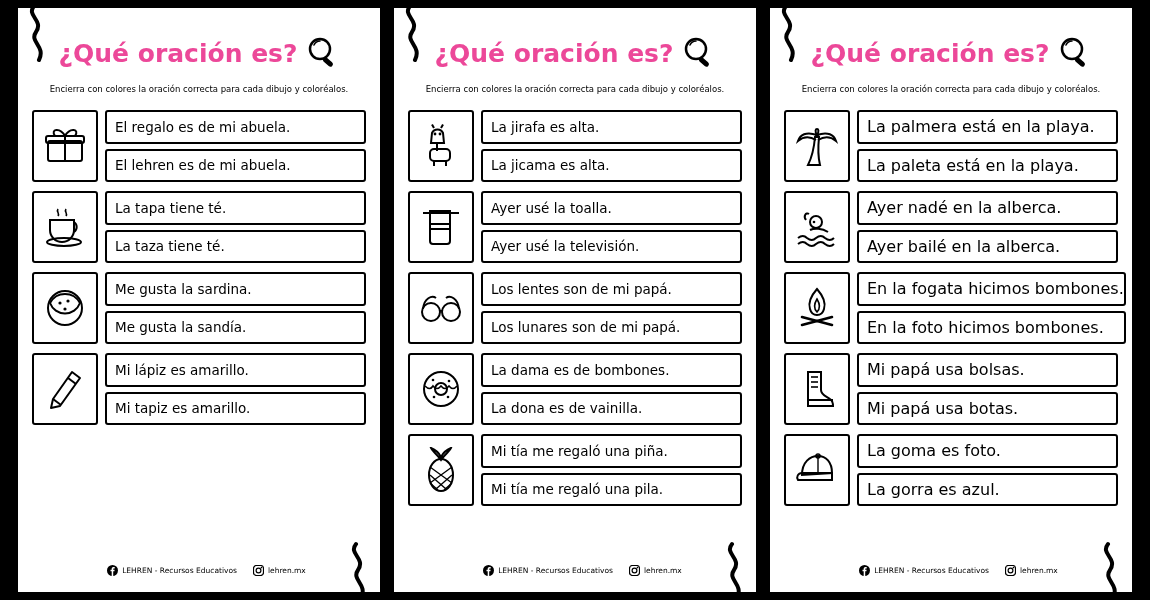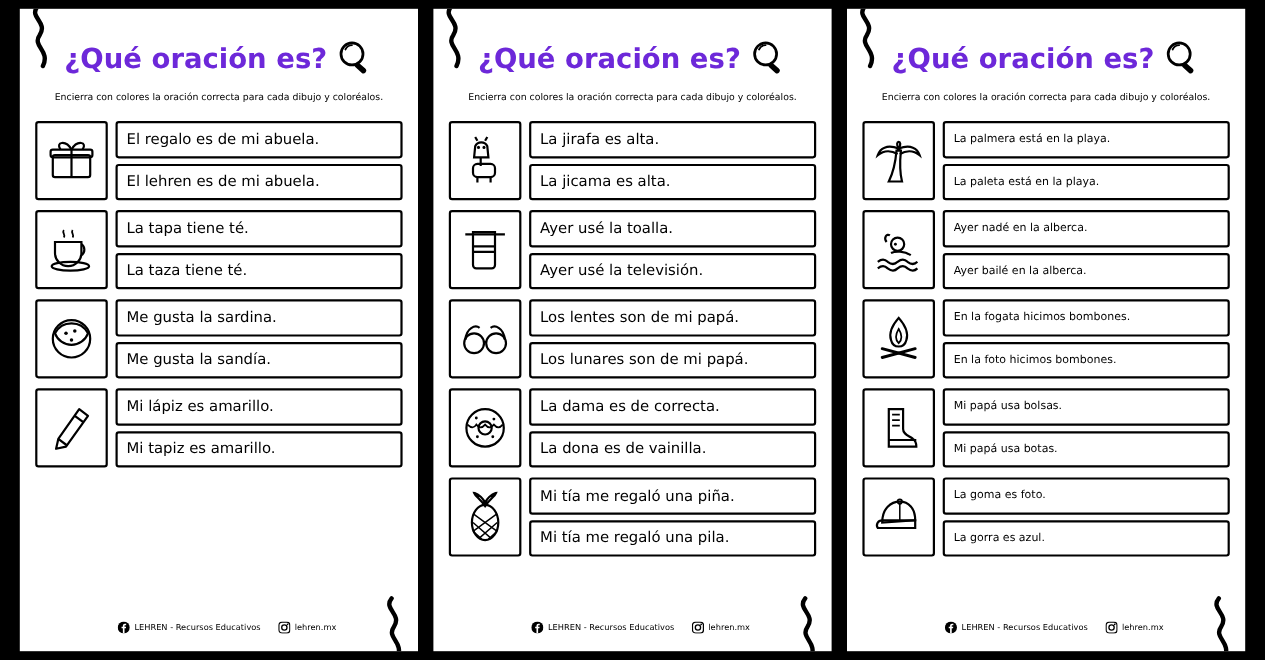--- a/index.html
+++ b/index.html
@@ -48,21 +48,21 @@
     justify-content: center;
     gap: 8px;
     margin-top: 14px;
     height: 42px;
   }
   .title {
     font-family: "DejaVu Sans", sans-serif;
     font-size: 25px;
     font-weight: bold;
     letter-spacing: 0px;
-    color: #6d28d9;
+    color: #ec4899;
     white-space: nowrap;
   }
   .magnifier { width: 34px; height: 34px; }
 
   .subtitle {
     text-align: center;
     font-size: 8.5px;
     color: #000;
     margin-top: 10px;
     margin-bottom: 4px;
@@ -105,21 +105,21 @@
     display: flex;
     align-items: center;
     padding-left: 8px;
     font-family: "DejaVu Sans", sans-serif;
     font-size: 13.5px;
     color: #000;
     white-space: nowrap;
     overflow: hidden;
     background: #fff;
   }
-  .sheet.compact .sent { font-size: 10px; }
+  .sheet.compact .sent { font-size: 16px; }
 
   .footer {
     position: absolute;
     left: 0;
     right: 0;
     bottom: 16px;
     display: flex;
     align-items: center;
     justify-content: center;
     gap: 16px;
@@ -332,21 +332,21 @@
             <circle cx="23" cy="23" r="17" stroke="#000" stroke-width="2" fill="none"></circle>
             <circle cx="23" cy="23" r="6" stroke="#000" stroke-width="2" fill="none"></circle>
             <path d="M7 20 q5 5 8 0 q4 5 8 0 q4 5 8 0 q4 5 8 0" stroke="#000" stroke-width="1.6" fill="none"></path>
             <circle cx="15" cy="14" r="1.3" fill="#000"></circle>
             <circle cx="31" cy="15" r="1.3" fill="#000"></circle>
             <circle cx="30" cy="31" r="1.3" fill="#000"></circle>
             <circle cx="16" cy="31" r="1.3" fill="#000"></circle>
           </svg>
         </div>
         <div class="sentences">
-          <div class="sent">La dama es de correcta.</div>
+          <div class="sent">La dama es de bombones.</div>
           <div class="sent">La dona es de vainilla.</div>
         </div>
       </div>
 
       <div class="row">
         <div class="pic-box">
           <svg width="46" height="46" viewBox="0 0 46 46">
             <path d="M23 13 C18 6, 14 4, 13 1 C18 3, 21 6, 23 10 C25 6, 28 3, 33 1 C32 4, 28 6, 23 13 z" stroke="#000" stroke-width="2" fill="none"></path>
             <ellipse cx="23" cy="28" rx="12" ry="16" stroke="#000" stroke-width="2" fill="none"></ellipse>
             <path d="M12 20 l22 16 M12 28 l16 14 M12 36 l8 7 M34 20 l-22 16 M34 28 l-16 14 M34 36 l-8 7" stroke="#000" stroke-width="1.3"></path>

